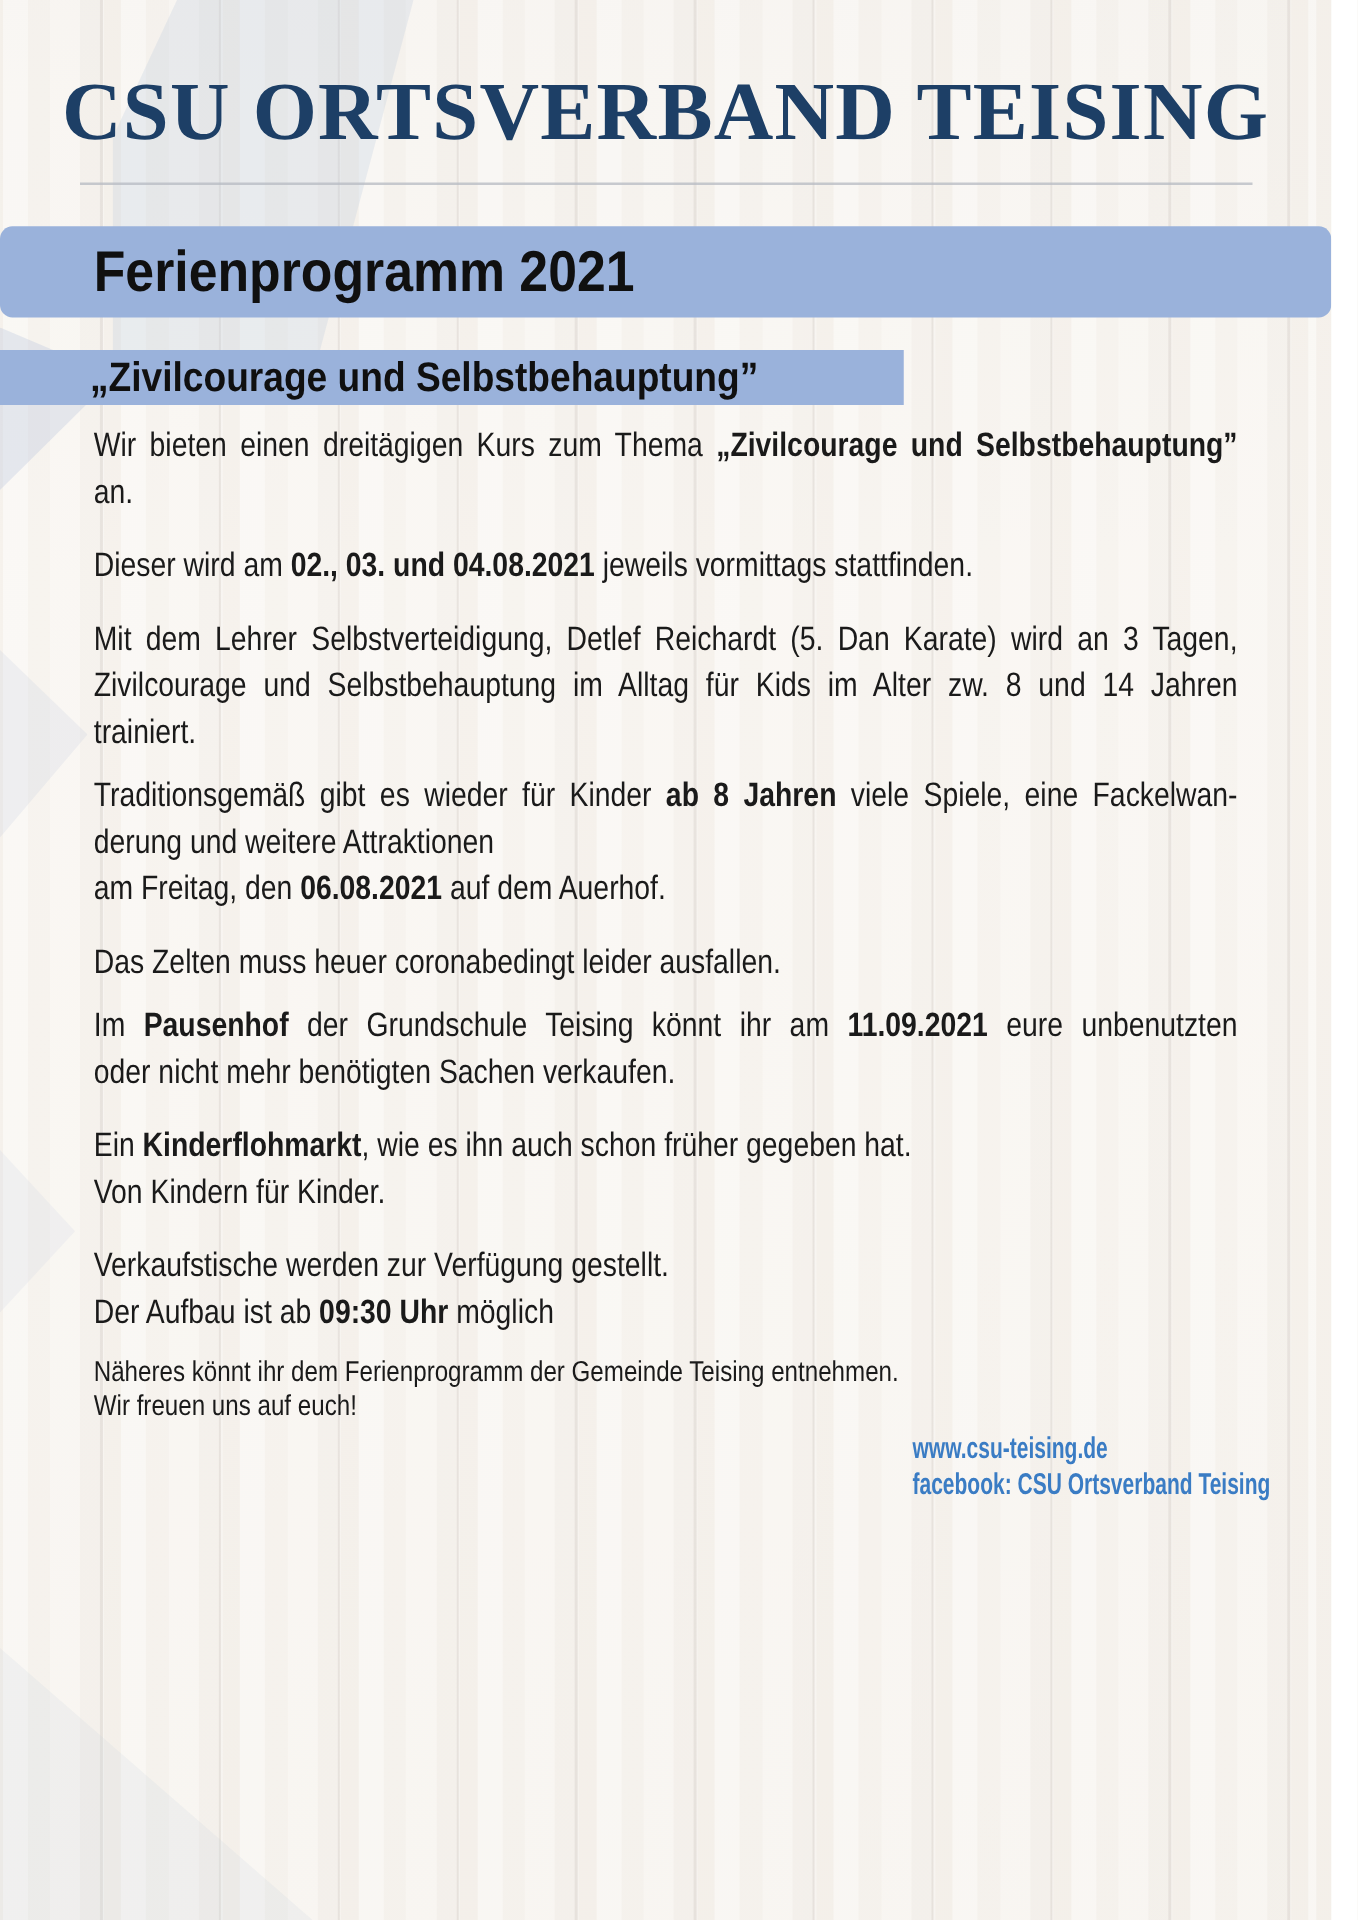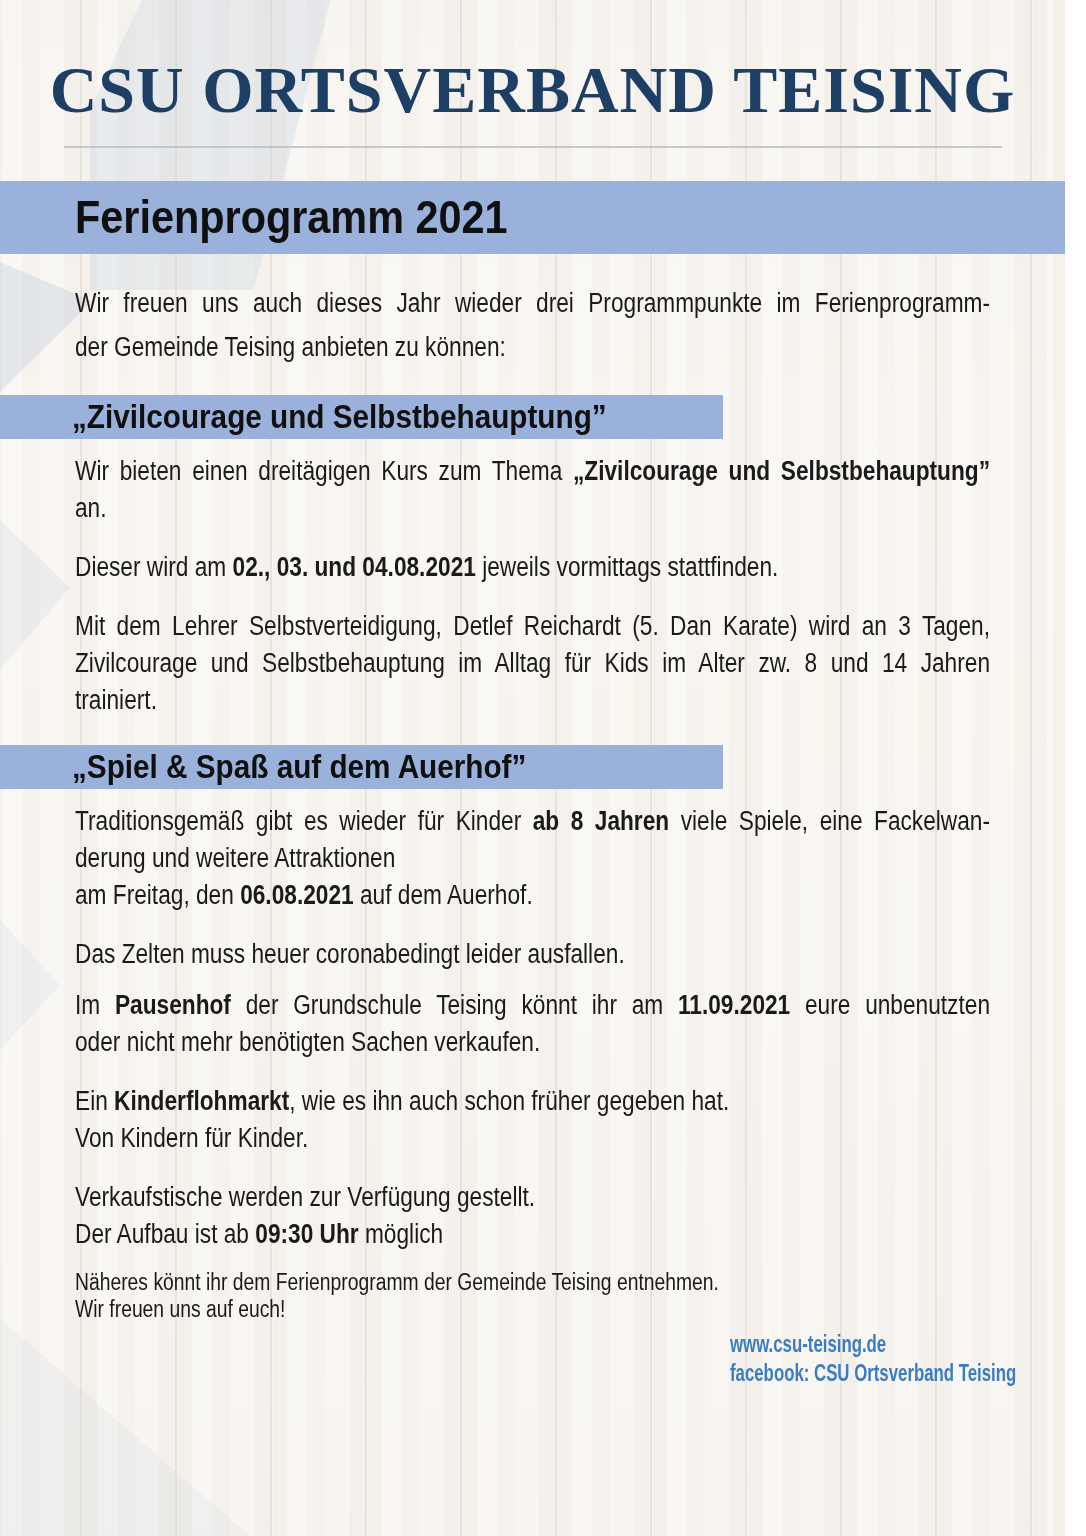--- a/index.html
+++ b/index.html
@@ -50,21 +50,21 @@
     font-size:66px;line-height:1.04;
     letter-spacing:1px;
     color:var(--title-navy,#1d3f66);
   }
   .rule{width:938px;margin:21px auto 0;border:0;border-top:2px solid var(--rule-gray,#b6bac2);opacity:.75;}
 
   
   .banner{
     margin-top:33px;height:73px;width:100%;
     background:var(--accent-band,#9ab2db);
-    display:flex;align-items:center;
+    display:flex;align-items:center;border-radius:10px;
   }
   .banner-title{
     margin-left:75px;
     font-weight:700;font-size:46px;color:#101010;
     display:inline-block;transform:scaleX(.9);transform-origin:0 50%;white-space:nowrap;
   }
 
   .intro{margin:27px 75px 0;}
   .cx84{width:119.05%;transform:scaleX(.84);transform-origin:0 0;}
   .intro .line{line-height:44px;}
@@ -111,26 +111,20 @@
   <div class="bgshape shape5"></div>
 
   <div class="content">
     <h1 class="org-title">CSU ORTSVERBAND TEISING</h1>
     <hr class="rule">
 
     <div class="banner">
       <span class="banner-title">Ferienprogramm 2021</span>
     </div>
 
-    <div class="intro">
-      <div class="cx84" id="intro-lines">
-          <div class="line fill"><span>Wir freuen uns auch dieses Jahr wieder drei Programmpunkte im Ferienprogramm-</span></div>
-          <div class="line"><span>der Gemeinde Teising anbieten zu können:</span></div>
-        </div>
-    </div>
 
     <div id="sections">
         <div>
           <div class="section-band">
             <h2 class="section-heading" style="margin: 0px 0px 0px 72px;">„Zivilcourage und Selbstbehauptung”</h2>
           </div>
           <div class="section-body">
             <div class="cx84">
               <div class="para">
                 <div class="line fill"><span>Wir bieten einen dreitägigen Kurs zum Thema </span><b>„Zivilcourage und Selbstbehauptung”</b></div>
@@ -141,23 +135,20 @@
               </div>
               <div class="para">
                 <div class="line fill"><span>Mit dem Lehrer Selbstverteidigung, Detlef Reichardt (5. Dan Karate) wird an 3 Tagen,</span></div>
                 <div class="line fill"><span>Zivilcourage und Selbstbehauptung im Alltag für Kids im Alter zw. 8 und 14 Jahren</span></div>
                 <div class="line"><span>trainiert.</span></div>
               </div>
             </div>
           </div>
         </div>
         <div>
-          <div class="section-band">
-            <h2 class="section-heading" style="margin: 0px 0px 0px 72px;">„Spiel &amp; Spaß auf dem Auerhof”</h2>
-          </div>
           <div class="section-body">
             <div class="cx84">
               <div class="para">
                 <div class="line fill"><span>Traditionsgemäß gibt es wieder für Kinder </span><b>ab 8 Jahren</b><span> viele Spiele, eine Fackelwan-</span></div>
                 <div class="line"><span>derung und weitere Attraktionen</span></div>
                 <div class="line"><span>am Freitag, den </span><b>06.08.2021</b><span> auf dem Auerhof.</span></div>
               </div>
               <div class="para">
                 <div class="line"><span>Das Zelten muss heuer coronabedingt leider ausfallen.</span></div>
               </div>

